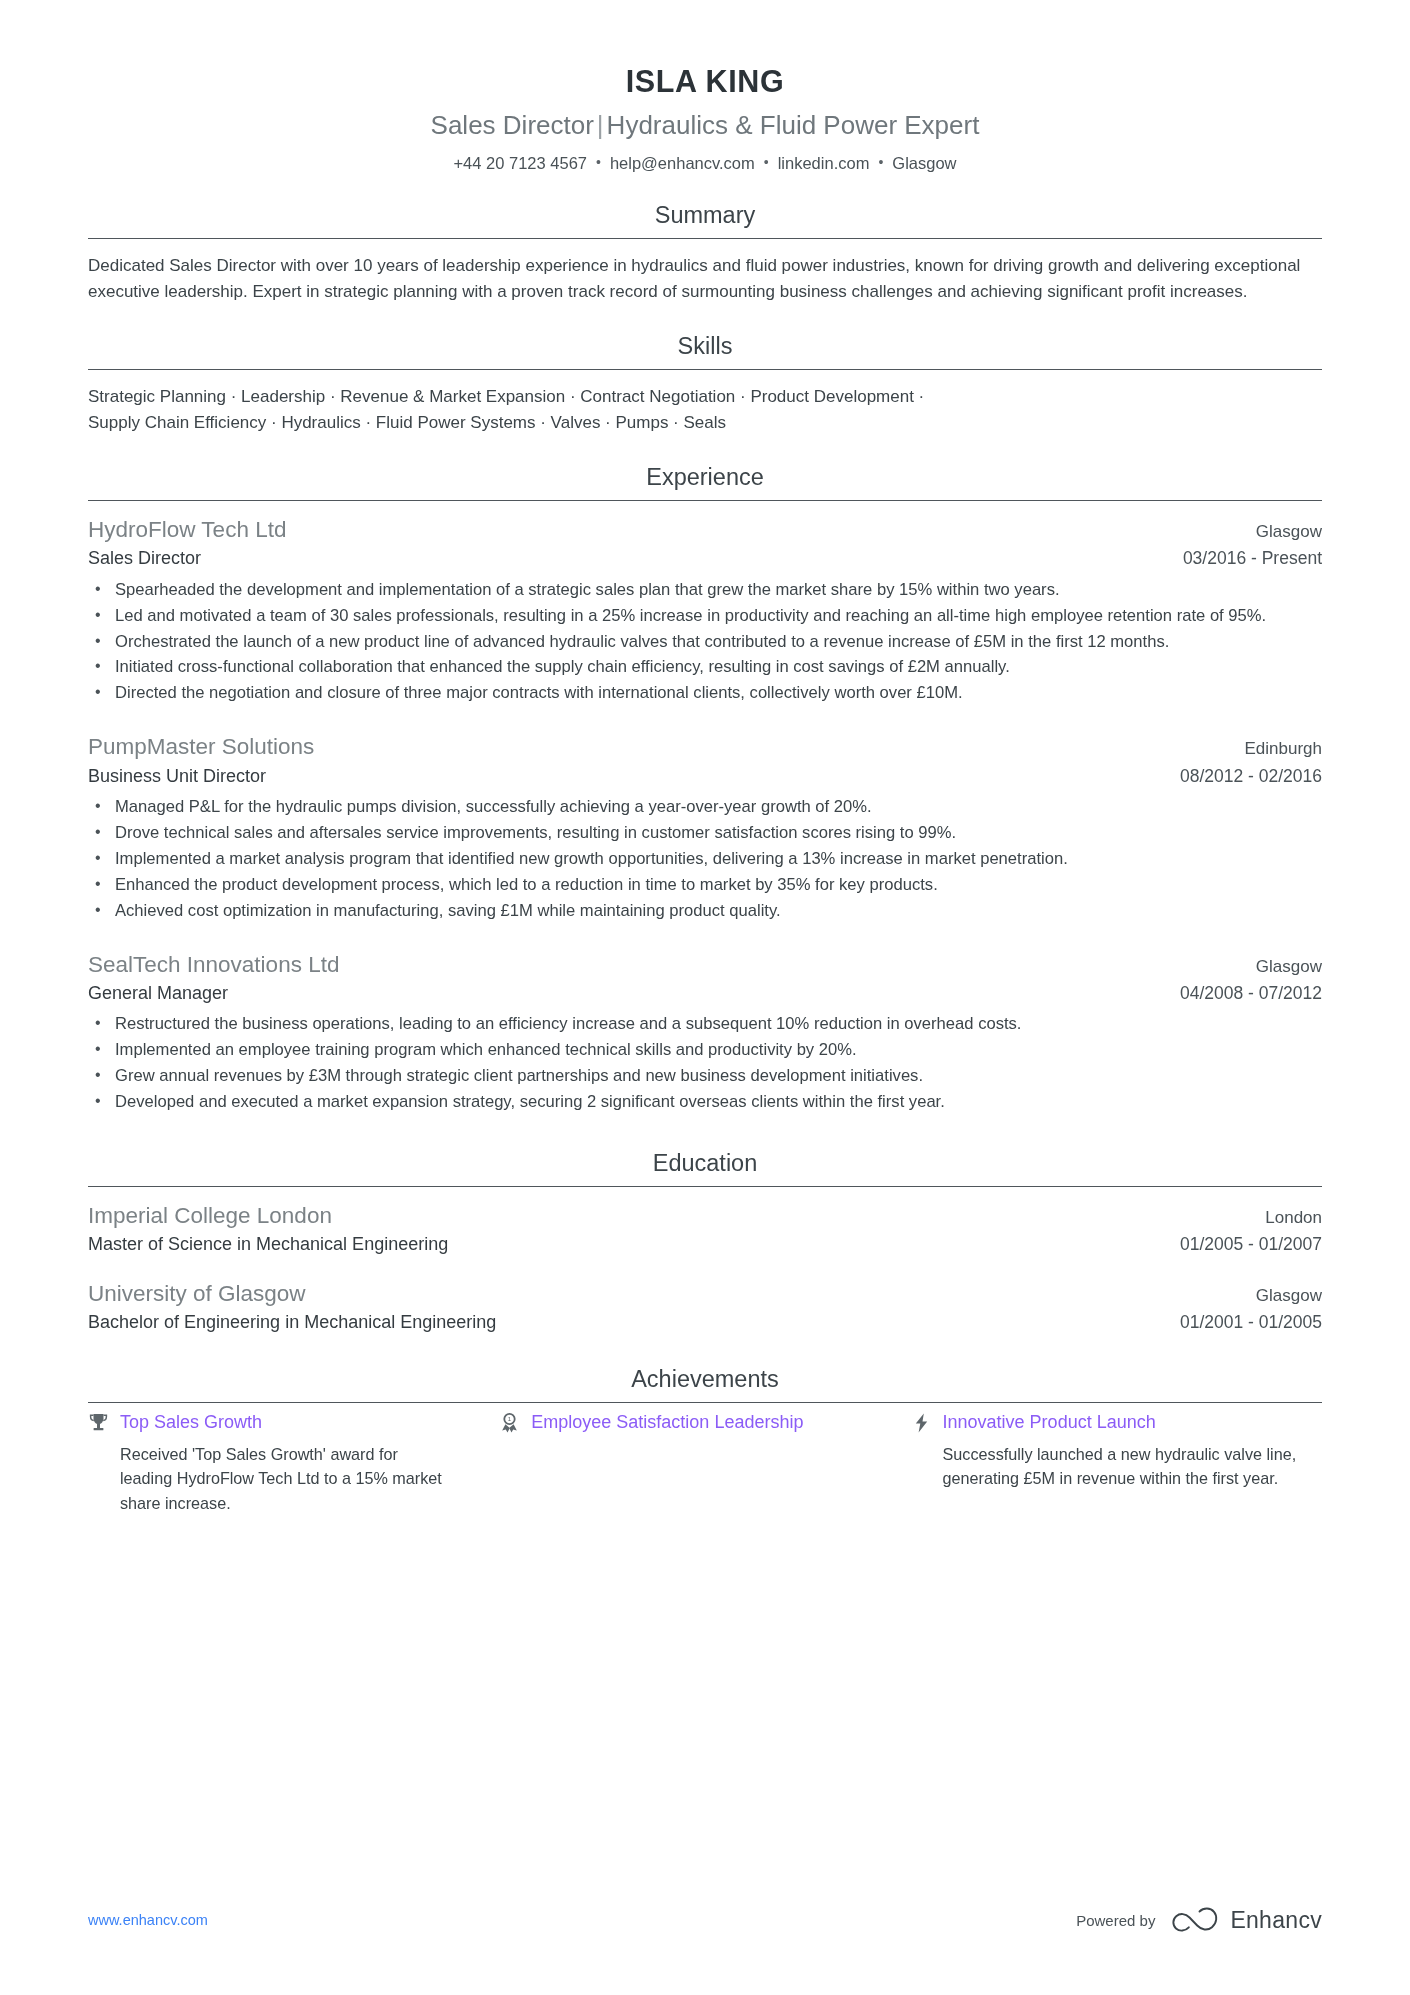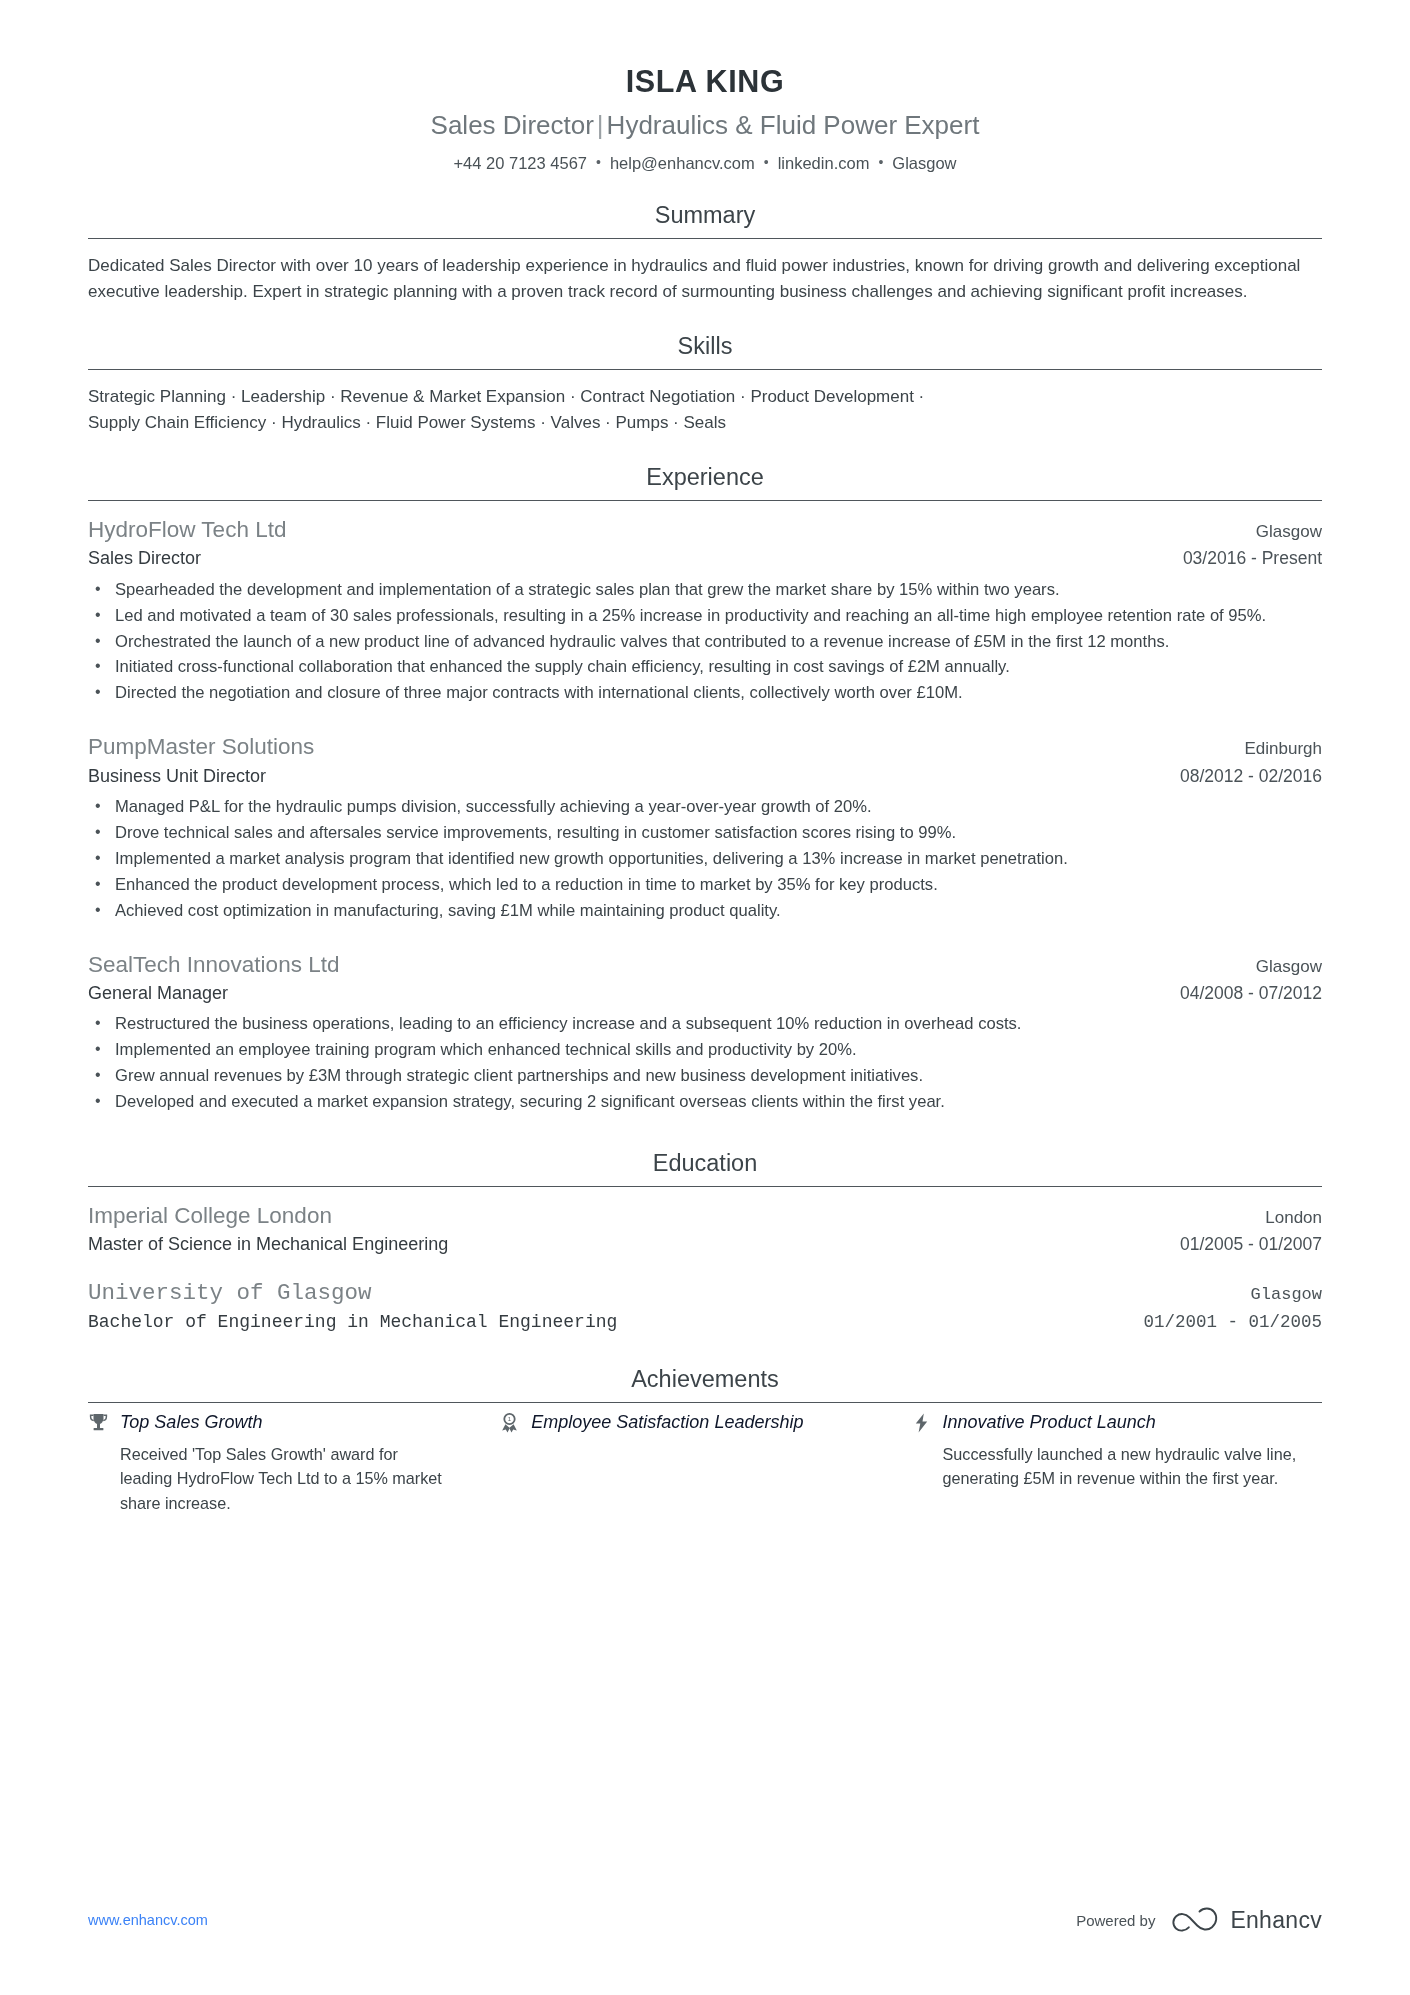--- a/index.html
+++ b/index.html
@@ -150,21 +150,21 @@
   ul.bullets li::before {
     content: "•";
     position: absolute;
     left: 7px;
     top: -1px;
     color: #4a5257;
     font-size: 16px;
   }
 
   
-  .edu-entry + .edu-entry { margin-top: 22px; font-family: Liberation Mono, monospace; }
+  .edu-entry + .edu-entry { margin-top: 22px; }
 
   
   .ach-grid {
     display: flex;
     gap: 0;
     padding-top: 8px;
   }
   .ach-col {
     width: 33.33%;
     padding-right: 48px;
@@ -179,23 +179,22 @@
   .ach-icon {
     flex: 0 0 auto;
     width: 21px;
     height: 23px;
     display: block;
     margin-top: 1px;
     fill: #5e666b;
   }
   .ach-title {
     font-size: 18px;
-    color: #0f172a;
+    color: #8b5cf6;
     line-height: 1.3;
-    font-style: italic;
   }
   .ach-desc {
     margin-top: 7px;
     margin-left: 32px;
     font-size: 16.2px;
     line-height: 1.5;
     color: #3c4449;
   }
 
   

